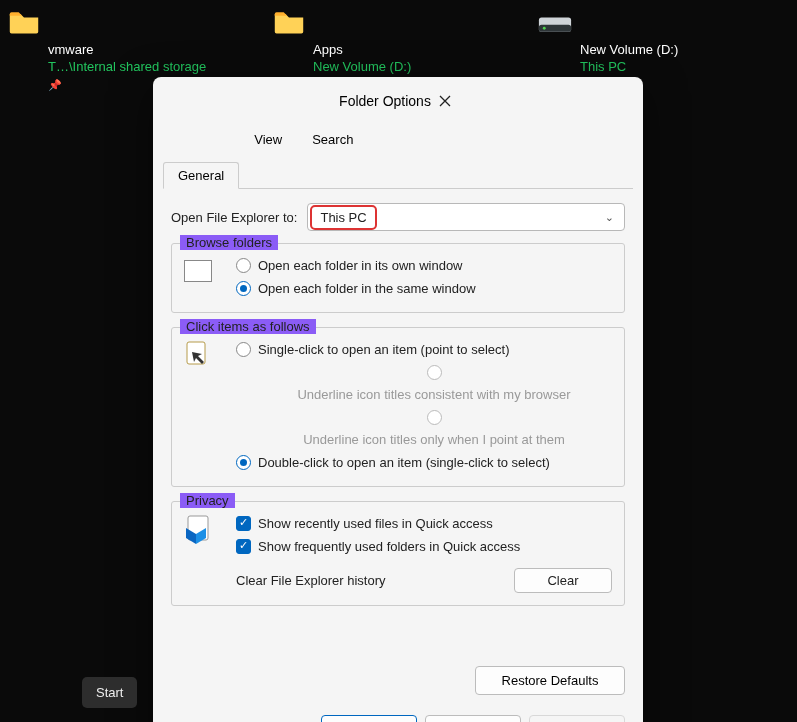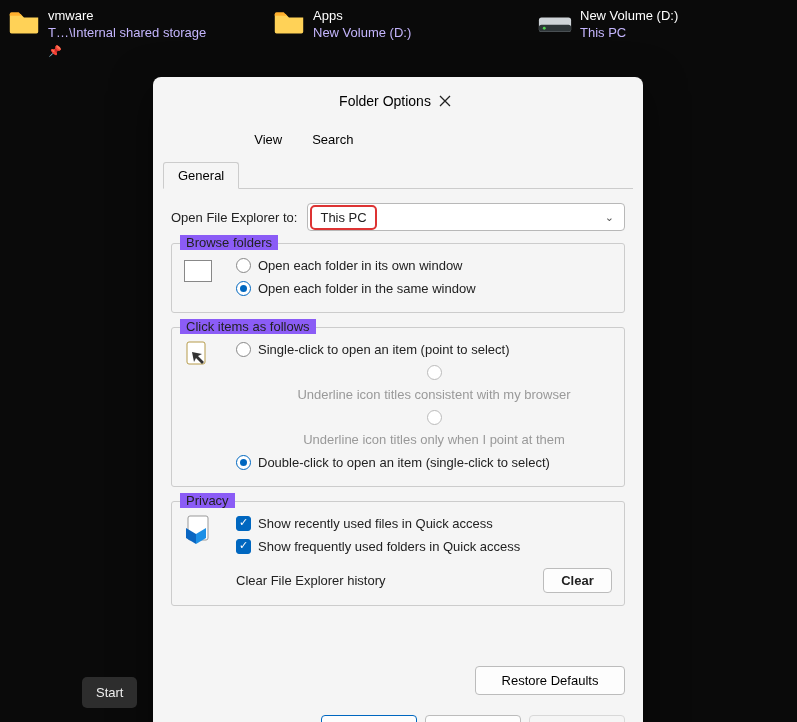--- a/index.html
+++ b/index.html
@@ -20,22 +20,22 @@
     display: flex;
     align-items: flex-start;
     color: #fff;
     font-size: 13px;
     width: 265px;
     padding: 4px 8px;
   }
   .folder-icon { width: 32px; height: 28px; margin-right: 8px; flex-shrink: 0; }
   .drive-icon { width: 34px; height: 28px; margin-right: 8px; flex-shrink: 0; }
   .desktop-text { line-height: 1.3; }
-  .desktop-title { white-space: nowrap; }
-  .desktop-sub { white-space: nowrap; color: #c4b5fd; }
+  .desktop-title { white-space: nowrap; margin-top: 34px; }
+  .desktop-sub { white-space: nowrap; color: #22c55e; }
   .pin { color: #aaa; font-size: 11px; margin-top: 2px; }
 
   .dialog {
     position: absolute;
     left: 153px;
     top: 77px;
     width: 490px;
     background: #f5f5f5;
     border-radius: 8px;
     box-shadow: 0 12px 40px rgba(0,0,0,0.5);
@@ -172,21 +172,21 @@
   }
   .btn {
     border: 1px solid #bcbcbc;
     background: #fdfdfd;
     border-radius: 4px;
     padding: 4px 0;
     font-size: 13px;
     cursor: pointer;
     text-align: center;
   }
-  .btn-sm { width: 69px; font-weight: bold; }
+  .btn-sm { width: 98px; }
   .restore-row { display: flex; justify-content: flex-end; margin: 6px 18px 0 0; }
   .btn-restore { width: 150px; padding: 6px 0; margin-top: 32px; }
   .dialog-buttons {
     display: flex;
     justify-content: flex-end;
     gap: 8px;
     padding: 20px 18px 16px 18px;
   }
   .btn-main { width: 96px; padding: 5px 0; }
   .btn-primary { border: 1px solid #0067c0; }

